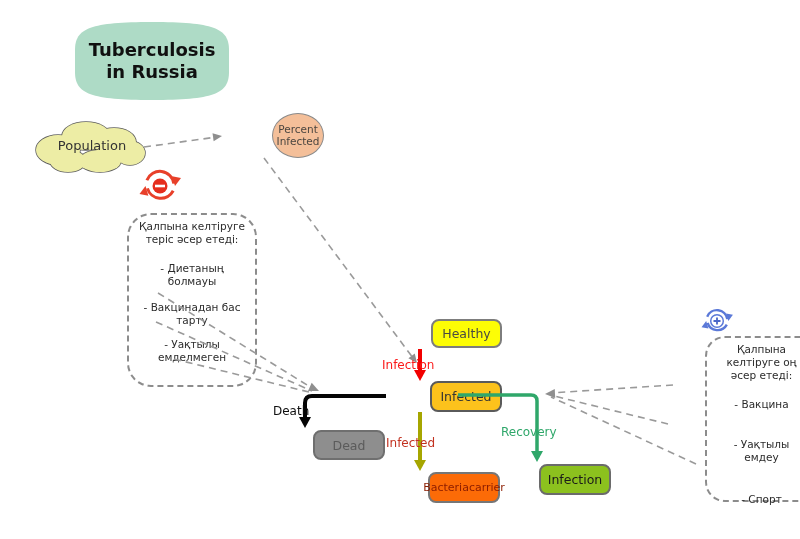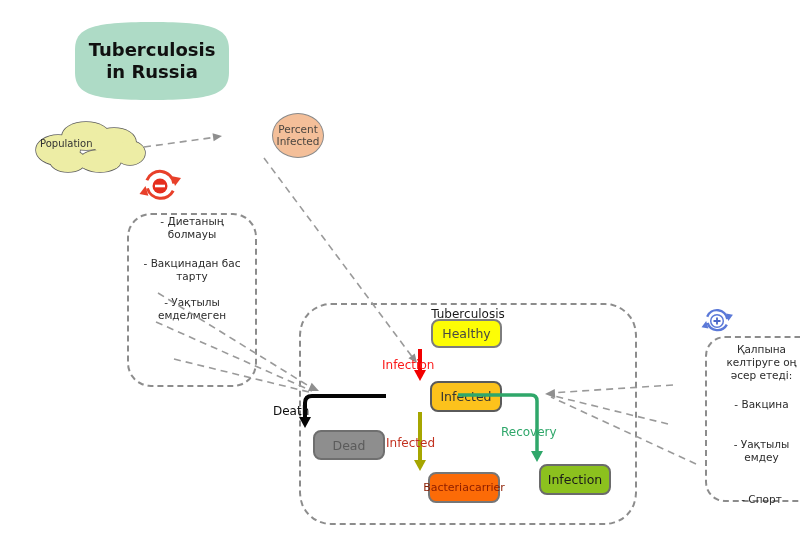--- a/index.html
+++ b/index.html
@@ -11,21 +11,21 @@
   #connectors{position:absolute;inset:0;z-index:2;pointer-events:none;}
   #labels{position:absolute;inset:0;z-index:3;pointer-events:none;}
 
   
   .title-wrap{left:28px;top:14px;width:158px;height:94px;}
   .title-wrap svg{position:absolute;inset:0;}
   .title-text{position:absolute;inset:0;display:flex;align-items:center;justify-content:center;
     text-align:center;font-size:18px;font-weight:bold;color:#101010;line-height:1.25;padding:0 6px;}
 
   
-  .pop-label{left:40px;top:138px;width:104px;font-size:10px;color:#333;}
+  .pop-label{left:40px;top:138px;width:104px;text-align:center;font-size:13px;color:#333;}
   .pct-circle{left:227px;top:113px;width:52px;height:45px;border-radius:50%;
     background:#f4bf99;border:1.5px solid #8a8a8a;display:flex;align-items:center;justify-content:center;
     text-align:center;font-size:10.5px;line-height:1.12;color:#4b4640;padding:2px;box-sizing:border-box;}
 
   
   .dashed-box{border:2px dashed #8c8c8c;box-sizing:border-box;background:transparent;}
   .box-left{left:82px;top:213px;width:130px;height:174px;border-radius:24px;
     font-size:10.5px;color:#2b2b2b;text-align:center;}
   .box-center{left:254px;top:303px;width:338px;height:222px;border-radius:32px;}
   .box-right{left:660px;top:336px;width:113px;height:166px;border-radius:20px;
@@ -66,28 +66,26 @@
       <path d="M2,36 C2,14 18,8 79,8 C140,8 156,14 156,36 L156,58 C156,80 140,86 79,86 C18,86 2,80 2,58 Z" fill="#aedbc6"></path>
     </svg>
     <div class="title-text">Tuberculosis in Russia</div>
   </div>
 
   <div class="abs pct-circle">
     <span>Percent Infected</span>
   </div>
 
   <div class="abs dashed-box box-left">
+    <div class="factor-header">Қалпына келтіруге теріс әсер етеді:</div>
     <div class="factor-item">- Диетаның болмауы</div>
     <div class="factor-item">- Вакцинадан бас тарту</div>
     <div class="factor-item">- Уақтылы емделмеген</div>
   </div>
 
-  <div class="abs dashed-box box-center">
-    <div class="group-label">Tuberculosis</div>
-  </div>
 
   <div class="abs dashed-box box-right">
     <div class="factor-header">Қалпына келтіруге оң әсер етеді:</div>
     <div class="factor-item">- Вакцина</div>
     <div class="factor-item">- Уақтылы емдеу</div>
     <div class="factor-item">- Спорт</div>
   </div>
 
   <div class="abs node n-healthy">
     <span>Healthy</span>

